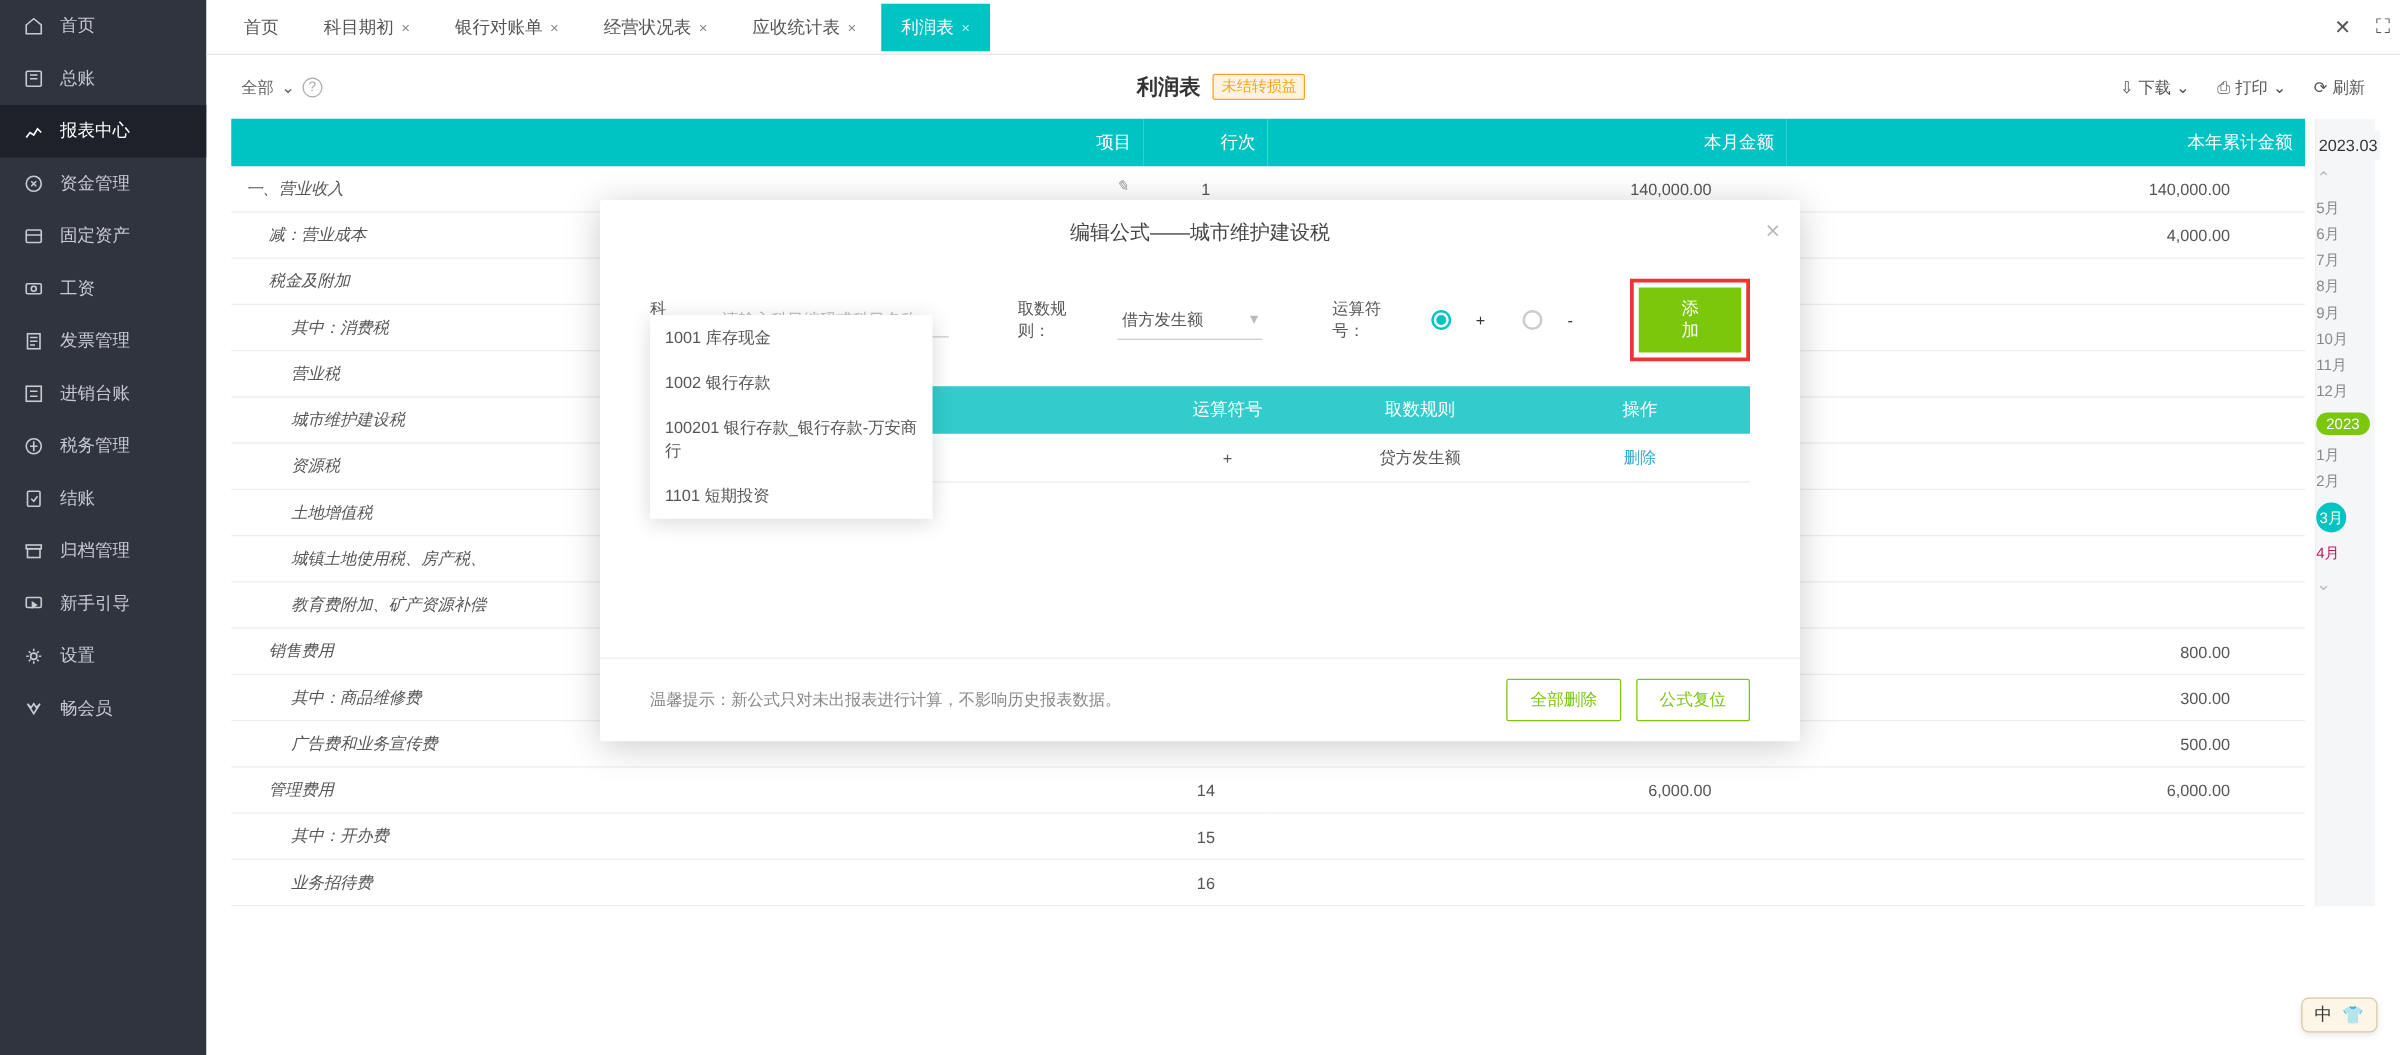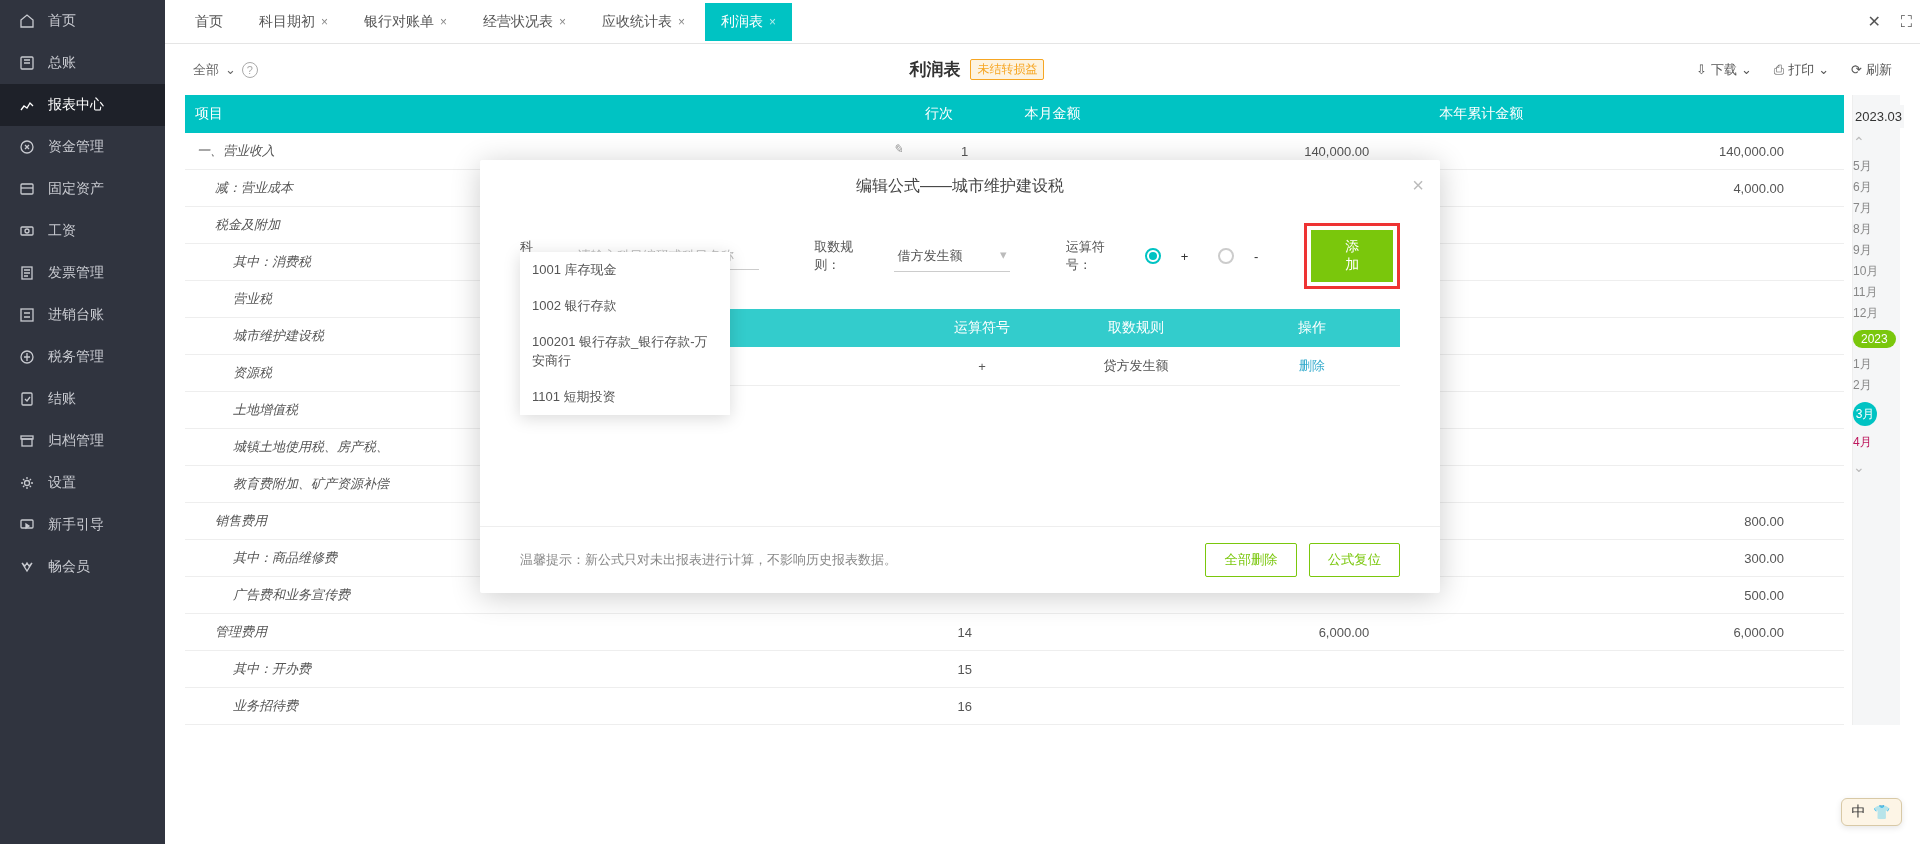--- a/index.html
+++ b/index.html
@@ -28,21 +28,21 @@
 .info-icon { width: 16px; height: 16px; border: 1px solid #aaa; border-radius: 50%; display: inline-flex; align-items: center; justify-content: center; font-size: 11px; color: #aaa; }
 .toolbar-center { flex: 1; display: flex; align-items: center; justify-content: center; gap: 10px; }
 .page-title { font-size: 17px; font-weight: 600; }
 .badge { background: #fff; color: #f6a623; border: 1px solid #f6a623; padding: 1px 6px; font-size: 12px; border-radius: 2px; background: #fdf3e0; }
 .toolbar-actions { display: flex; gap: 22px; color: #555; }
 .toolbar-action { display: flex; align-items: center; gap: 4px; cursor: pointer; }
 
 
 .table-wrap { padding: 0 20px; position: relative; }
 table.data { width: 100%; border-collapse: collapse; }
-table.data th { background: #00c3c3; color: #fff; font-weight: 400; padding: 10px; text-align: left; font-size: 14px; }
+table.data th { background: #00c3c3; color: #fff; font-weight: 400; padding: 10px; text-align: right; font-size: 14px; }
 table.data td { padding: 9px 12px; border-bottom: 1px solid #eee; color: #555; }
 table.data td.proj { text-align: left; font-style: italic; }
 table.data td.num { text-align: center; }
 table.data td.amt { text-align: right; padding-right: 60px; }
 .edit-icon { float: right; color: #999; font-size: 12px; }
 
 
 .monthstrip { width: 48px; background: #f5f6f7; display: flex; flex-direction: column; align-items: flex-start; padding-top: 10px; gap: 6px; font-size: 12px; color: #888; border-left: 1px solid #eee; }
 .year-tag { background: #f5f6f7; padding: 4px 2px; font-size: 13px; color: #333; font-weight: 500; }
 .mo { padding: 2px 0; cursor: pointer; }
@@ -67,21 +67,21 @@
 .add-highlight { border: 3px solid #e33; padding: 4px; border-radius: 0; }
 .modal-table { width: 100%; border-collapse: collapse; margin-top: 8px; }
 .modal-table th { background: #33cccc; color: #fff; font-weight: 400; padding: 10px; font-size: 14px; }
 .modal-table td { padding: 10px; text-align: center; border-bottom: 1px solid #eee; color: #555; }
 .link-del { color: #33aacc; cursor: pointer; }
 .modal-footer { padding: 16px 40px; display: flex; align-items: center; border-top: 1px solid #eee; }
 .footer-tip { color: #888; font-size: 13px; flex: 1; }
 .btn-outline { border: 1px solid #7ac70c; color: #7ac70c; background: #fff; padding: 7px 18px; margin-left: 12px; cursor: pointer; border-radius: 2px; }
 
 
-.dropdown { position: absolute; top: 252px; left: 520px; width: 210px; background: #fff; box-shadow: 0 3px 16px rgba(0,0,0,0.15); max-height: 210px; overflow-y: auto; z-index: 50; }
+.dropdown { position: absolute; top: 252px; left: 520px; width: 226px; background: #fff; box-shadow: 0 3px 16px rgba(0,0,0,0.15); max-height: 210px; overflow-y: auto; z-index: 50; }
 .dropdown-item { padding: 9px 12px; cursor: pointer; color: #555; font-size: 13px; line-height: 1.4; }
 .dropdown::-webkit-scrollbar { width: 8px; }
 .dropdown::-webkit-scrollbar-thumb { background: #ccc; border-radius: 4px; }
 
 
 .ime { position: absolute; right: 18px; bottom: 18px; background: #fdf5e6; border: 1px solid #d8c9a6; border-radius: 6px; padding: 4px 10px; display: flex; align-items: center; gap: 8px; font-size: 14px; box-shadow: 0 2px 6px rgba(0,0,0,0.1); }
 
 svg { display: block; }
 </style>
 </head>
@@ -183,34 +183,34 @@
           <svg width="16" height="16" viewBox="0 0 16 16" fill="none" stroke="currentColor" stroke-width="1.3">
             <rect x="2" y="3" width="12" height="3"></rect>
             <rect x="3" y="6" width="10" height="7"></rect>
           </svg>
         </span>
         <span class="label">归档管理</span>
       </div>
     <div class="sidebar-item">
         <span class="icon">
           <svg width="16" height="16" viewBox="0 0 16 16" fill="none" stroke="currentColor" stroke-width="1.3">
+            <rect x="2" y="3" width="12" height="8" rx="1"></rect>
+            <path d="M7 7l3 2-3 2z" fill="currentColor"></path>
+          </svg>
+        </span>
+        <span class="label">新手引导</span>
+      </div>
+    <div class="sidebar-item">
+        <span class="icon">
+          <svg width="16" height="16" viewBox="0 0 16 16" fill="none" stroke="currentColor" stroke-width="1.3">
             <circle cx="8" cy="8" r="2.5"></circle>
             <path d="M8 2v2M8 12v2M2 8h2M12 8h2M4 4l1.4 1.4M10.6 10.6L12 12M12 4l-1.4 1.4M5.4 10.6L4 12"></path>
           </svg>
         </span>
         <span class="label">设置</span>
-      </div>
-    <div class="sidebar-item">
-        <span class="icon">
-          <svg width="16" height="16" viewBox="0 0 16 16" fill="none" stroke="currentColor" stroke-width="1.3">
-            <rect x="2" y="3" width="12" height="8" rx="1"></rect>
-            <path d="M7 7l3 2-3 2z" fill="currentColor"></path>
-          </svg>
-        </span>
-        <span class="label">新手引导</span>
       </div>
     <div class="sidebar-item">
         <span class="icon">
           <svg width="16" height="16" viewBox="0 0 16 16" fill="none" stroke="currentColor" stroke-width="1.3">
             <path d="M3 4l5 8 5-8-3 3-2-3-2 3z"></path>
           </svg>
         </span>
         <span class="label">畅会员</span>
       </div>
   </div>

